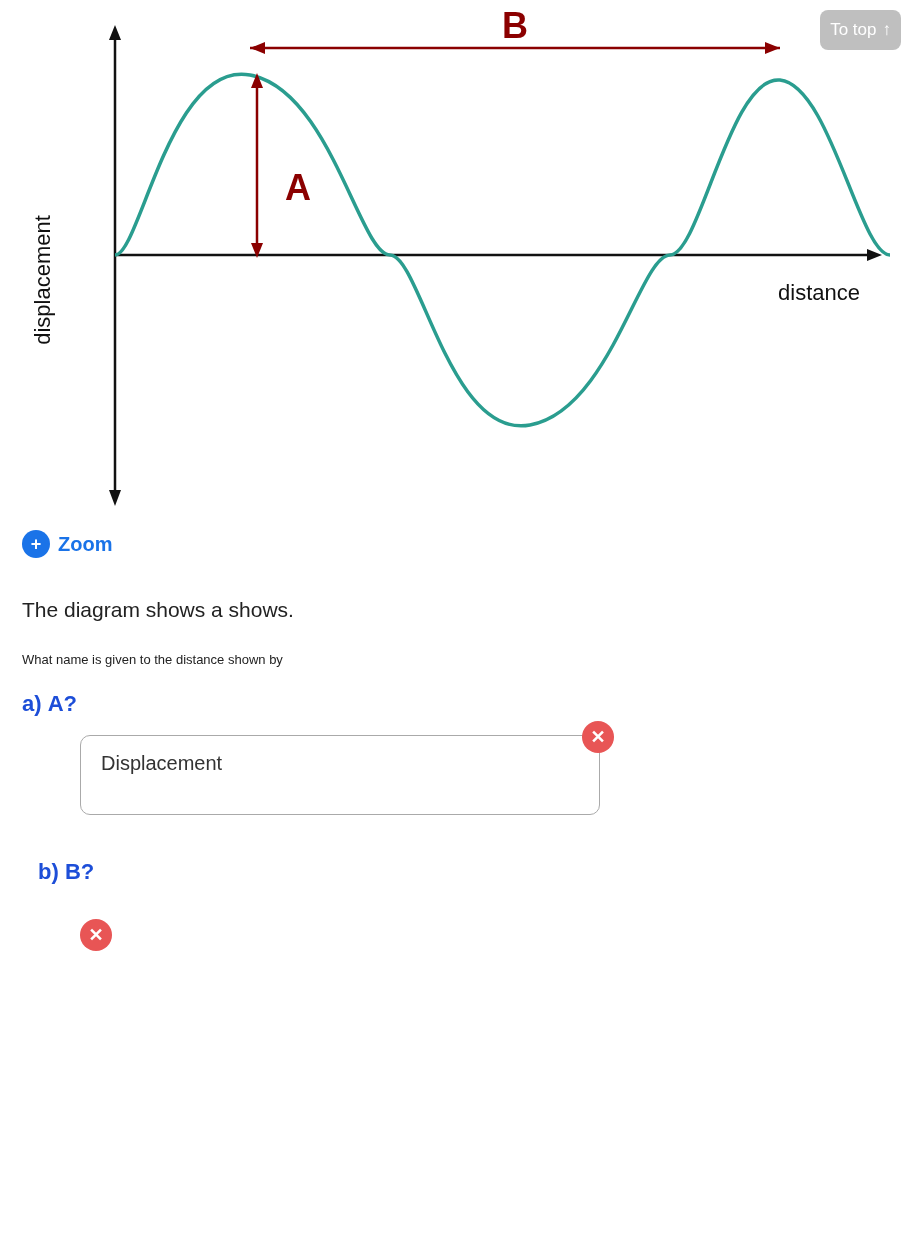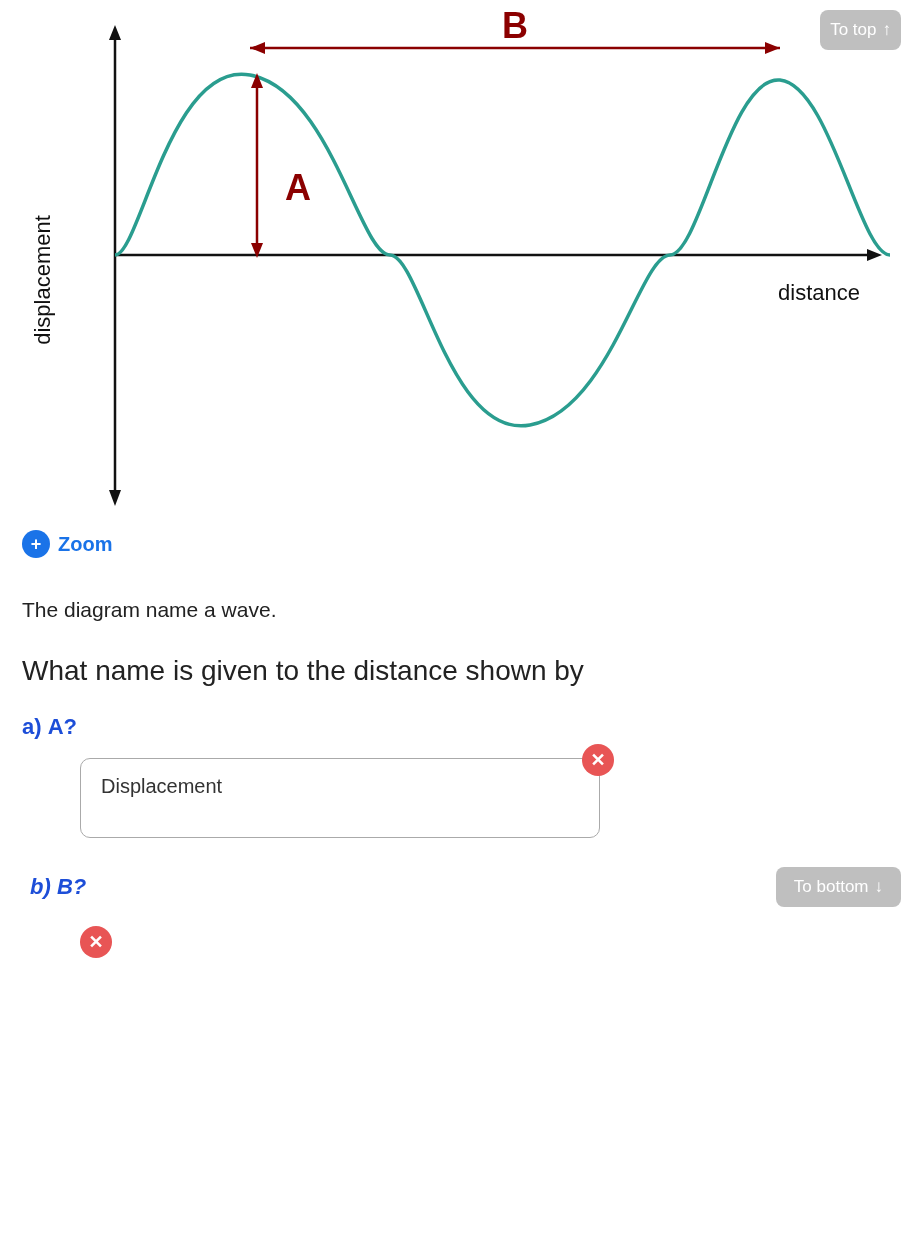--- a/index.html
+++ b/index.html
@@ -70,21 +70,21 @@
     
     .question-text {
       font-size: 21px;
       color: #222;
       margin: 36px 22px 0 22px;
       line-height: 1.5;
       font-family: Arial, sans-serif;
     }
 
     .question-text2 {
-      font-size: 28px;
+      font-size: 13px;
       color: #222;
       margin: 24px 22px 0 22px;
       line-height: 1.5;
       font-family: Arial, sans-serif;
     }
 
     .part-label {
       font-size: 22px;
       font-weight: bold;
       color: #1d4ed8;
@@ -205,45 +205,41 @@
 
 
 <button class="zoom-btn">
   <span class="zoom-icon">
     <span>+</span>
   </span>
   <span>Zoom</span>
 </button>
 
 
-<p class="question-text">The diagram name a wave.</p>
+<p class="question-text">The diagram shows a shows.</p>
 <p class="question-text2">What name is given to the distance shown by</p>
 
 
 <p class="part-label">
   <strong>a)</strong>&nbsp;<span>A?</span>
 </p>
 
 
 <div class="answer-box-wrapper">
   <textarea class="answer-box" rows="2" style="">Displacement</textarea>
   <button class="answer-box-x">
     <span>✕</span>
   </button>
 </div>
 
 
 <div class="part-b-row">
-  <p class="part-label" style="margin:8px;font-style:italic;">
+  <p class="part-label" style="margin:16px;">
     <strong>b)</strong>&nbsp;<span>B?</span>
   </p>
-  <button class="to-bottom-btn">
-    <span>To bottom</span>
-    <span>↓</span>
-  </button>
 </div>
 
 
 <div style="position:relative; margin: 18px 22px 0 80px;">
   <div style="width:32px;height:32px;background:#e85555;border-radius:50%;display:flex;align-items:center;justify-content:center;color:white;font-size:18px;font-weight:bold;">✕</div>
 </div>
 
 
 
 

